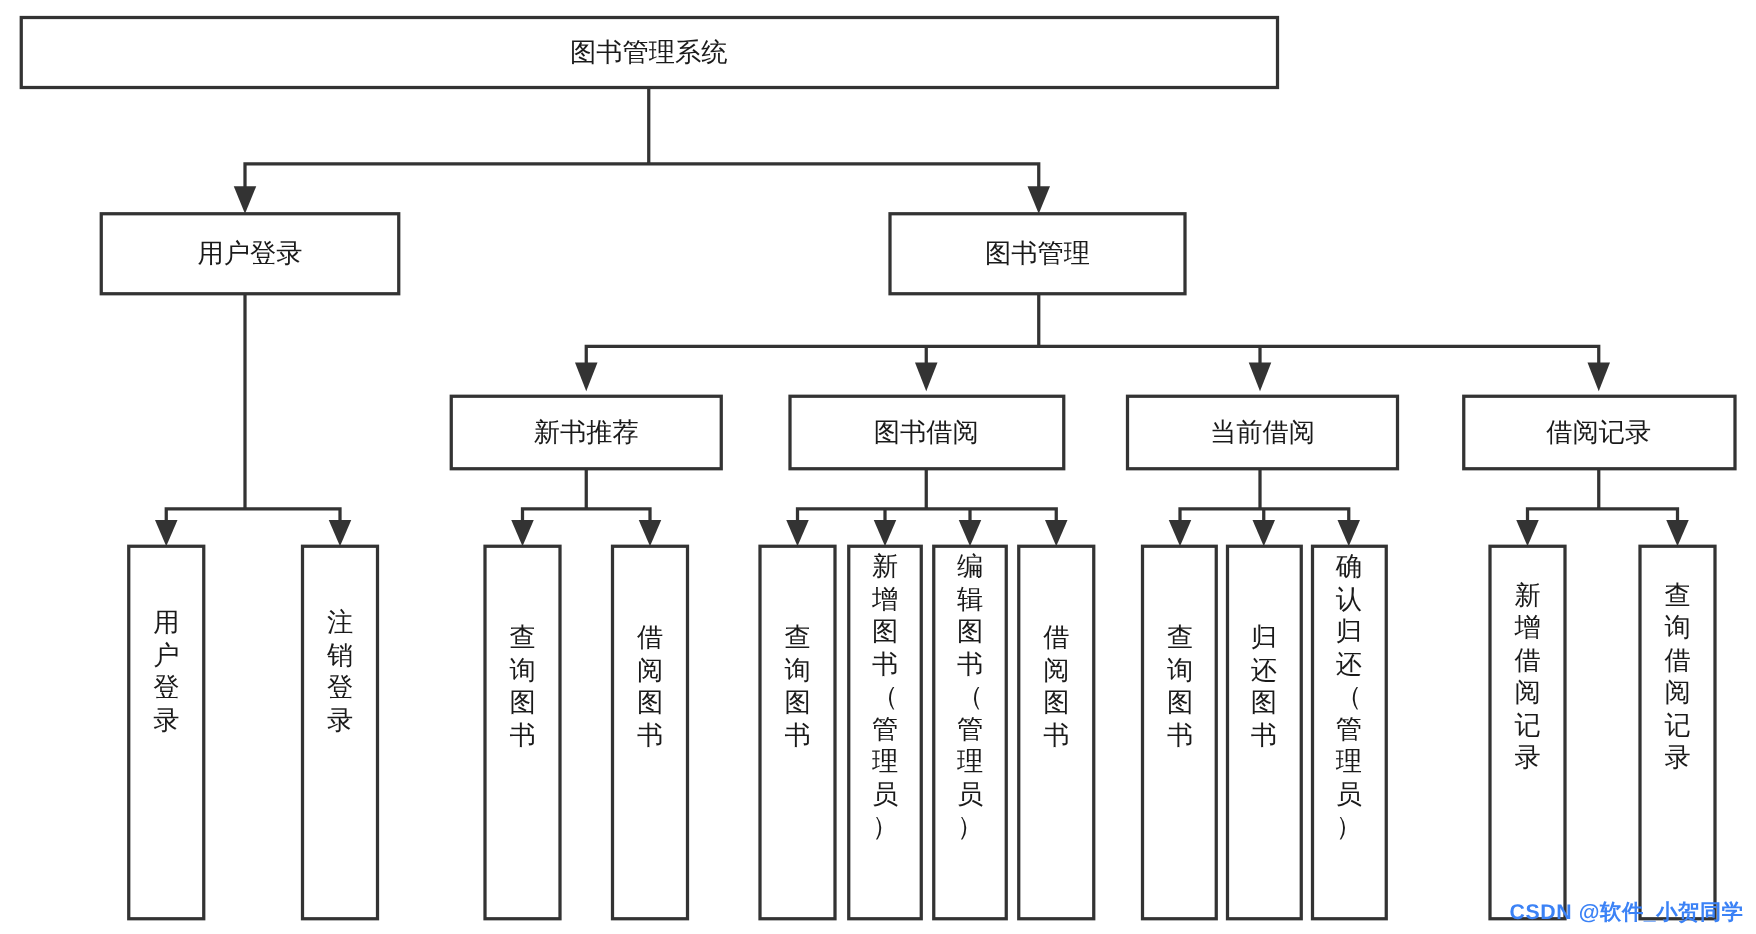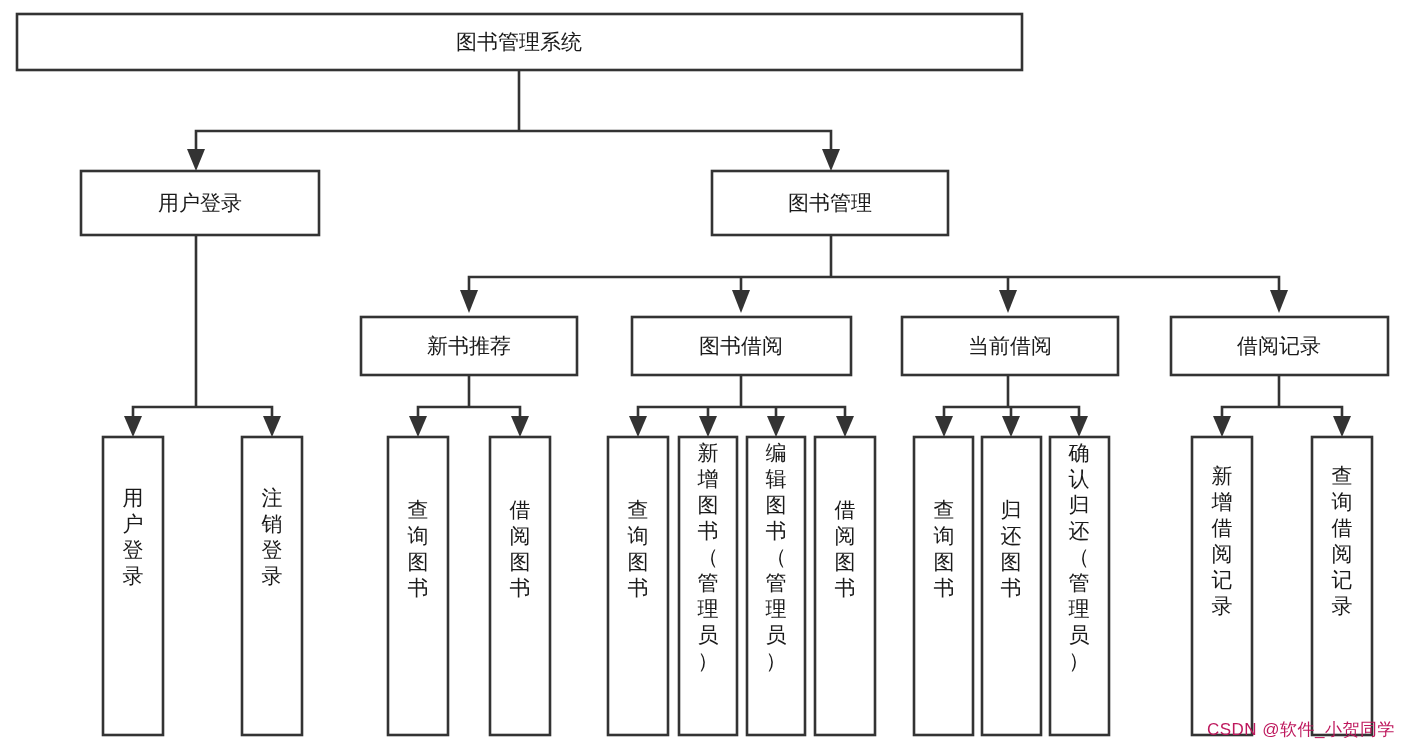--- a/index.html
+++ b/index.html
@@ -51,24 +51,25 @@
     fill: #1a1a1a;
     font-size: 21px;
     text-anchor: middle;
   }
   .watermark {
     position: absolute;
     right: 10px;
     bottom: 6px;
     font-family: "Liberation Sans", "DejaVu Sans", sans-serif;
     font-size: 17px;
-    color: #be185d;
+    color: #3b82f6;
     letter-spacing: 0.5px;
     white-space: nowrap;
     pointer-events: none;
+    font-weight: bold;
   }
 </style>
 </head>
 <body>
 
 <div id="diagram-root">
 
   <svg class="diagram" viewBox="0 0 1405 747" xmlns="http://www.w3.org/2000/svg">
 
     <g>

